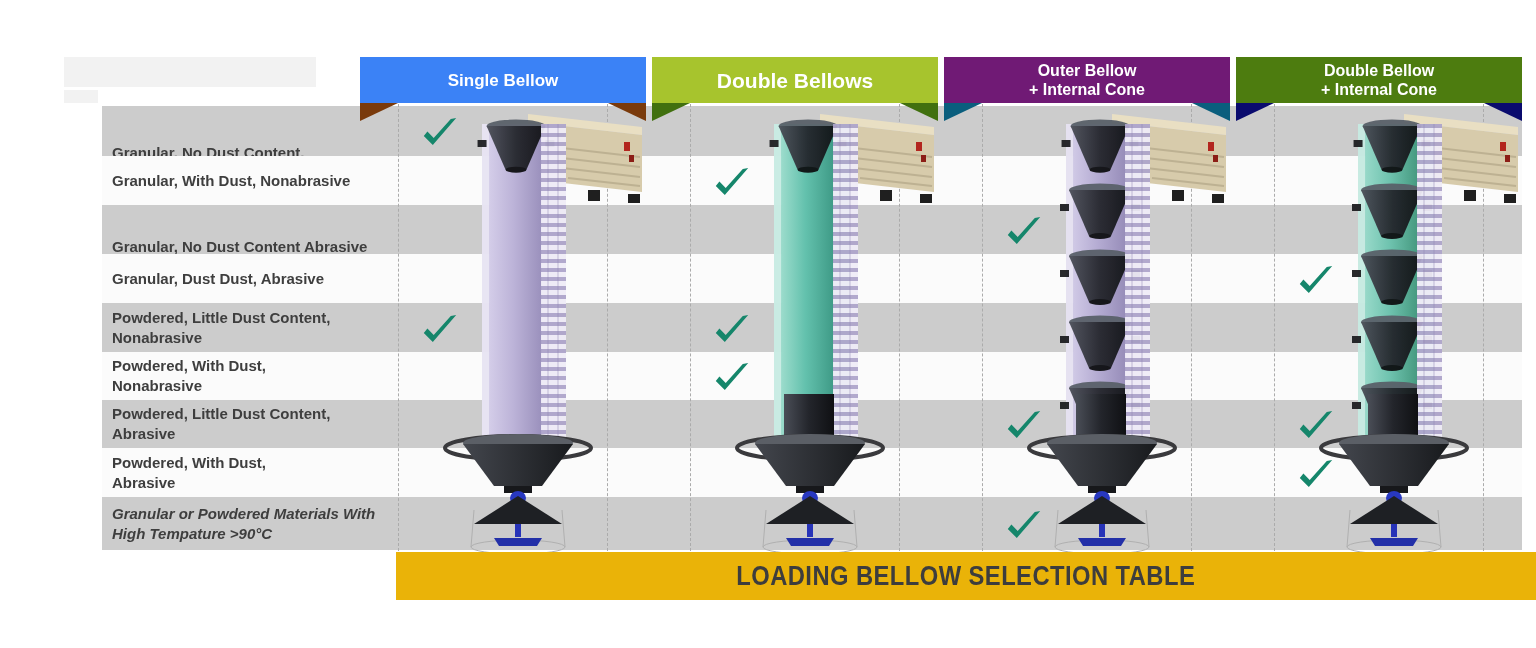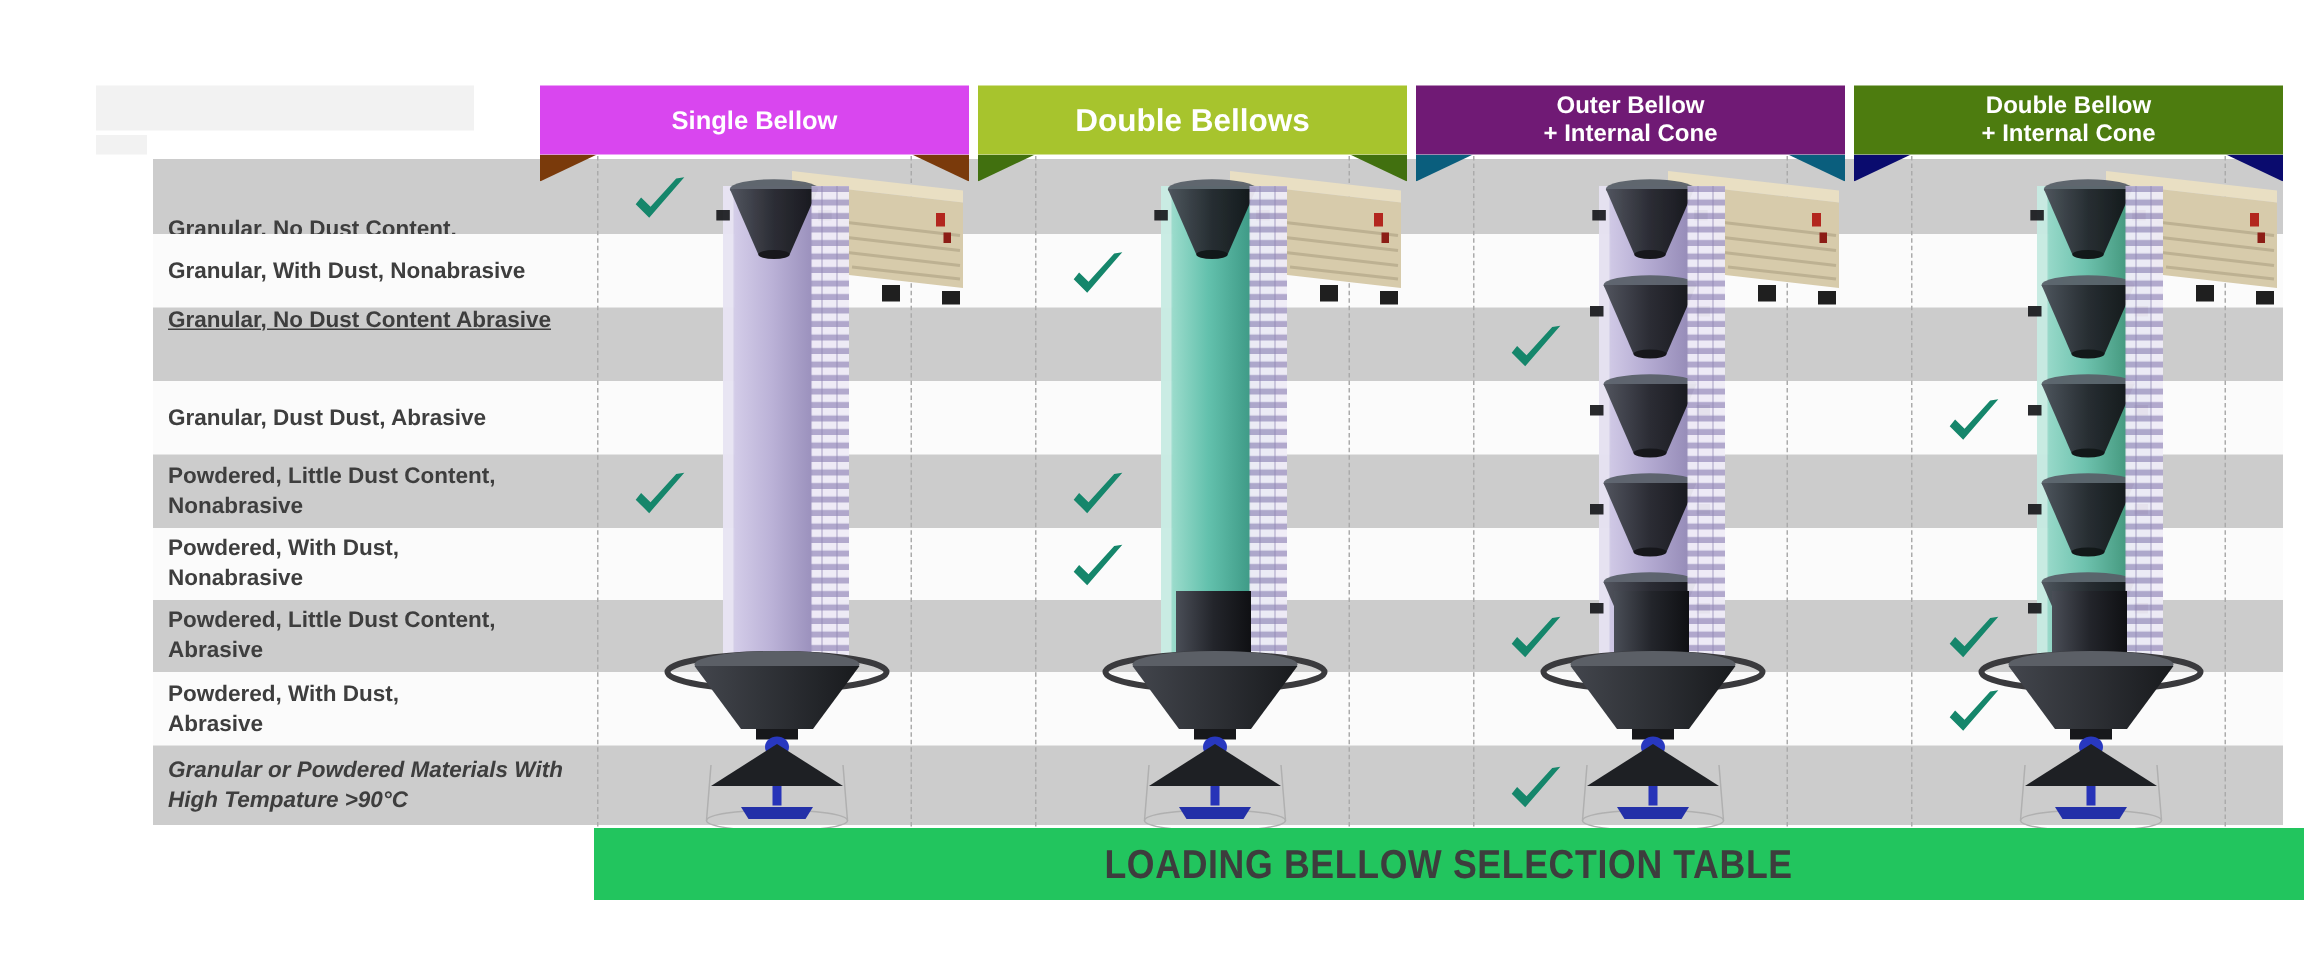--- a/index.html
+++ b/index.html
@@ -16,59 +16,59 @@
      justify-content:center;text-align:center;color:#ffffff;font-weight:bold;
      font-size:16px;line-height:19px;white-space:pre-line;}
   .fold{position:absolute;top:103px;width:38px;height:18px;}
   .fold.left{clip-path:polygon(0 0,100% 0,0 100%);}
   .fold.right{clip-path:polygon(0 0,100% 0,100% 100%);}
   .strip{position:absolute;top:104px;height:447px;width:210px;
      border-left:1px dashed #ABABAB;border-right:1px dashed #ABABAB;box-sizing:border-box;}
   .bellow{position:absolute;top:110px;width:240px;height:445px;}
   .check{position:absolute;width:36px;height:31px;}
   #title-band{position:absolute;left:396px;top:552px;width:1140px;height:48px;
-     background:#22c55e;display:flex;align-items:center;justify-content:center;}
+     background:#eab308;display:flex;align-items:center;justify-content:center;}
   #title-band span{font-size:27px;font-weight:bold;color:#3D3D3D;letter-spacing:.5px;
      transform:scaleX(.88);transform-origin:center;}
   .ghost{position:absolute;background:#F2F2F2;}
 </style>
 </head>
 <body>
 
 <div id="stage">
   <div class="ghost" style="left:64px;top:57px;width:252px;height:30px;"></div>
   <div class="ghost" style="left:64px;top:90px;width:34px;height:13px;"></div>
 
   <div id="rows-layer">
       <div class="band gray" style="top: 106px; height: 50px;"></div>
       <div class="row-label" style="top: 106px; height: 50px; margin-top: 32px;">Granular, No Dust Content, Nonabrasive</div>
       <div class="band white" style="top: 156px; height: 49px;"></div>
       <div class="row-label" style="top: 156px; height: 49px;">Granular, With Dust, Nonabrasive</div>
       <div class="band gray" style="top: 205px; height: 49px;"></div>
-      <div class="row-label" style="top: 189px; height: 49px; text-decoration: underline;">Granular, No Dust Content Abrasive</div>
+      <div class="row-label" style="top: 222px; height: 49px;">Granular, No Dust Content Abrasive</div>
       <div class="band white" style="top: 254px; height: 49px;"></div>
       <div class="row-label" style="top: 254px; height: 49px;">Granular, Dust Dust, Abrasive</div>
       <div class="band gray" style="top: 303px; height: 49px;"></div>
       <div class="row-label" style="top: 303px; height: 49px;">Powdered, Little Dust Content,
 Nonabrasive</div>
       <div class="band white" style="top: 352px; height: 48px;"></div>
       <div class="row-label" style="top: 352px; height: 48px;">Powdered, With Dust,
 Nonabrasive</div>
       <div class="band gray" style="top: 400px; height: 48px;"></div>
       <div class="row-label" style="top: 400px; height: 48px;">Powdered, Little Dust Content,
 Abrasive</div>
       <div class="band white" style="top: 448px; height: 49px;"></div>
       <div class="row-label" style="top: 448px; height: 49px;">Powdered, With Dust,
 Abrasive</div>
       <div class="band gray" style="top: 497px; height: 53px;"></div>
       <div class="row-label" style="top: 497px; height: 53px; font-style: italic;">Granular or Powdered Materials With
 High Tempature &gt;90°C</div>
     </div>
   <div id="banners-layer">
-      <div class="banner" style="left: 360px; background: #d946ef;"><div style="font-size: 17px;">Single Bellow</div></div>
+      <div class="banner" style="left: 360px; background: #3b82f6;"><div style="font-size: 17px;">Single Bellow</div></div>
       <div class="fold left" style="left: 360px; background: rgb(122, 58, 11);"></div>
       <div class="fold right" style="left: 608px; background: rgb(122, 58, 11);"></div>
       <div class="banner" style="left: 652px; background: rgb(167, 196, 45);"><div style="font-size: 21px;">Double Bellows</div></div>
       <div class="fold left" style="left: 652px; background: rgb(65, 112, 15);"></div>
       <div class="fold right" style="left: 900px; background: rgb(65, 112, 15);"></div>
       <div class="banner" style="left: 944px; background: #701a75;"><div>Outer Bellow
 + Internal Cone</div></div>
       <div class="fold left" style="left: 944px; background: rgb(10, 94, 125);"></div>
       <div class="fold right" style="left: 1192px; background: rgb(10, 94, 125);"></div>
       <div class="banner" style="left: 1236px; background: #4d7c0f;"><div>Double Bellow

